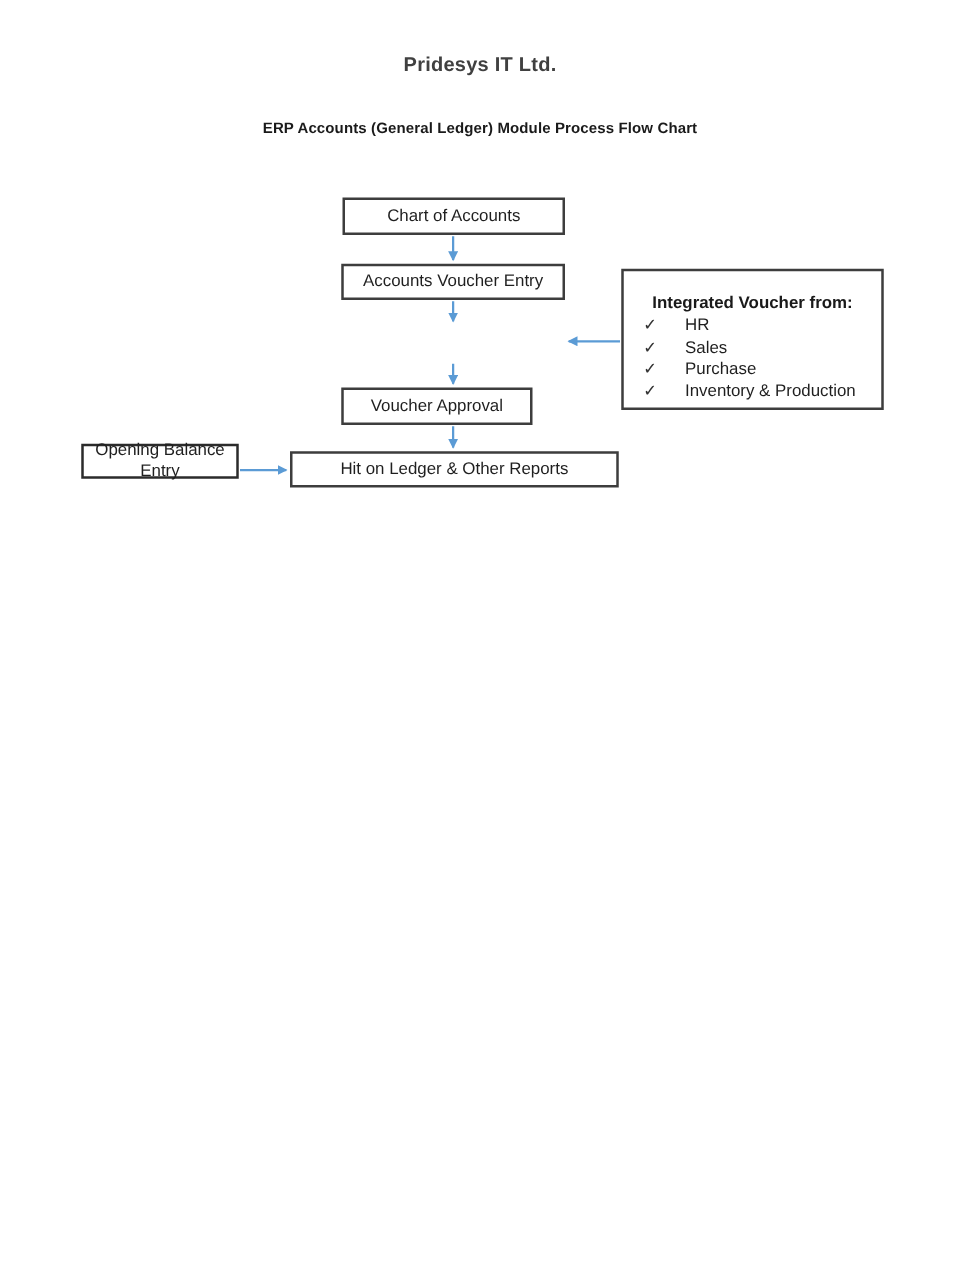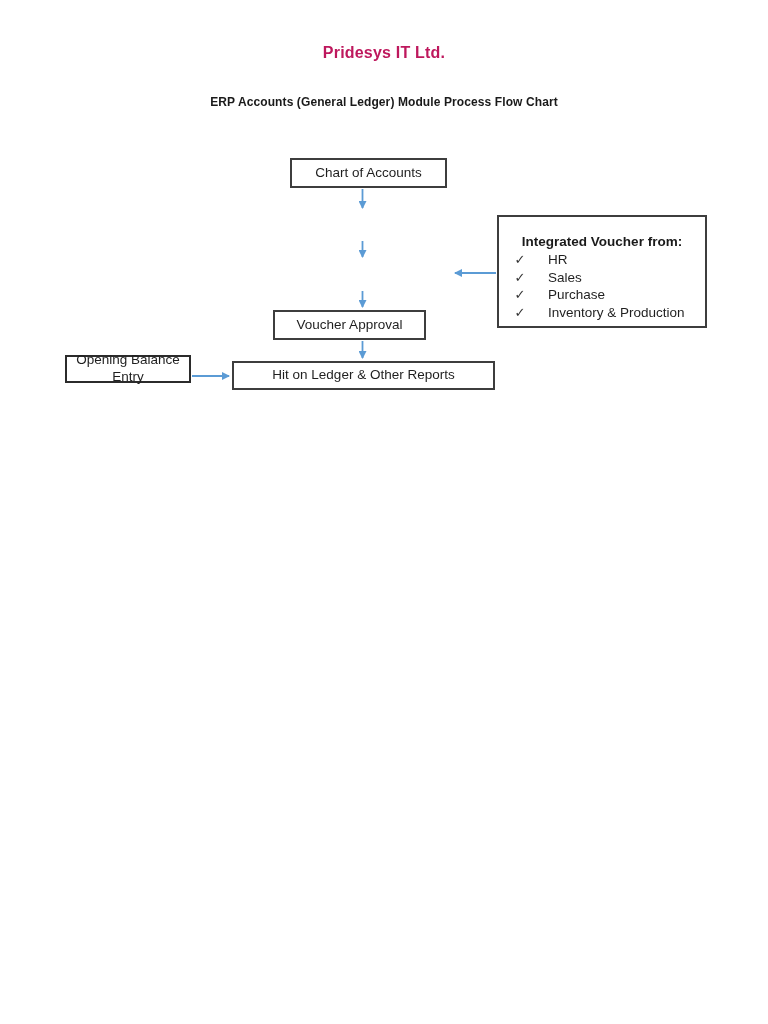--- a/index.html
+++ b/index.html
@@ -16,21 +16,21 @@
     overflow: hidden;
   }
   .doc-title {
     position: absolute;
     left: 0;
     top: 44px;
     width: 768px;
     text-align: center;
     font-size: 16px;
     font-weight: bold;
-    color: #be185d;
+    color: #404040;
     letter-spacing: 0.2px;
   }
   .doc-subtitle {
     position: absolute;
     left: 0;
     top: 95px;
     width: 768px;
     text-align: center;
     font-size: 12px;
     font-weight: bold;
@@ -43,21 +43,21 @@
     border: 2px solid #3d3d3d;
     background: #ffffff;
     display: flex;
     align-items: center;
     justify-content: center;
     text-align: center;
     font-size: 13.5px;
     color: #1f1f1f;
     line-height: 1.25;
   }
-  .node-chart      { left: 290px; top: 158px; width: 157px; height: 30px; }
+  .node-chart      { left: 274px; top: 158px; width: 178px; height: 30px; }
   .node-entry      { left: 273px; top: 211px; width: 179px; height: 29px; }
   .node-checking   { left: 273px; top: 260px; width: 179px; height: 30px; }
   .node-approval   { left: 273px; top: 310px; width: 153px; height: 30px; }
   .node-ledger     { left: 232px; top: 361px; width: 263px; height: 29px; }
   .node-opening    { left: 65px;  top: 355px; width: 126px; height: 28px;
                      border-color: #2b2b2b; padding: 2px 6px; }
   .integrated-box {
     position: absolute;
     left: 497px; top: 215px; width: 210px; height: 113px;
     box-sizing: border-box;
@@ -119,20 +119,23 @@
     <line x1="362.5" y1="291" x2="362.5" y2="307" stroke="#5B9BD5" stroke-width="1.8" marker-end="url(#ah)"></line>
     <line x1="362.5" y1="341" x2="362.5" y2="358" stroke="#5B9BD5" stroke-width="1.8" marker-end="url(#ah)"></line>
     <line x1="496" y1="273" x2="455" y2="273" stroke="#5B9BD5" stroke-width="1.8" marker-end="url(#ah)"></line>
     <line x1="192" y1="376" x2="229" y2="376" stroke="#5B9BD5" stroke-width="1.8" marker-end="url(#ah)"></line>
   </svg>
 
   <div class="node node-chart">
     <span>Chart of Accounts</span>
   </div>
 
+  <div class="node node-entry">
+    <span>Accounts Voucher Entry</span>
+  </div>
 
 
   <div class="node node-approval">
     <span>Voucher Approval</span>
   </div>
 
   <div class="node node-ledger">
     <span>Hit on Ledger &amp; Other Reports</span>
   </div>
 

